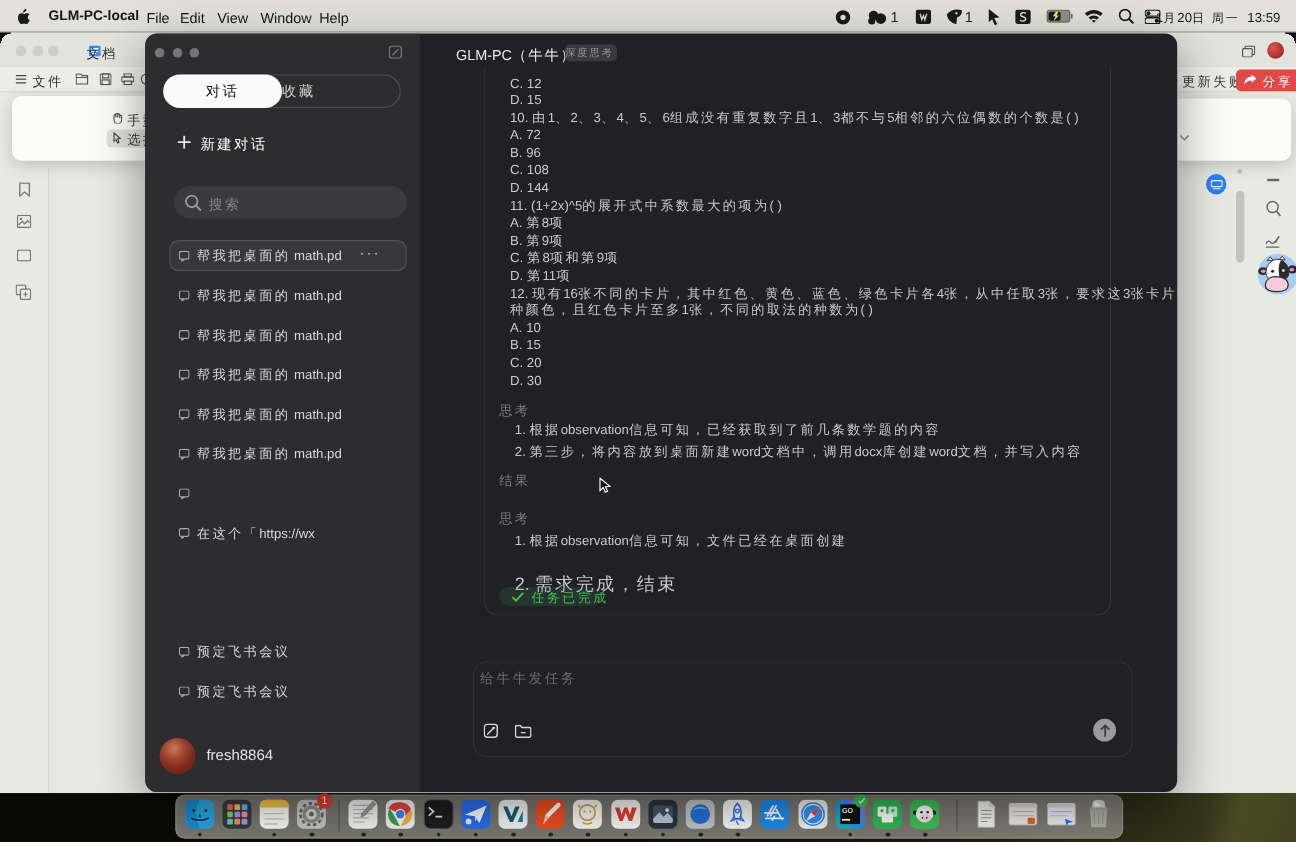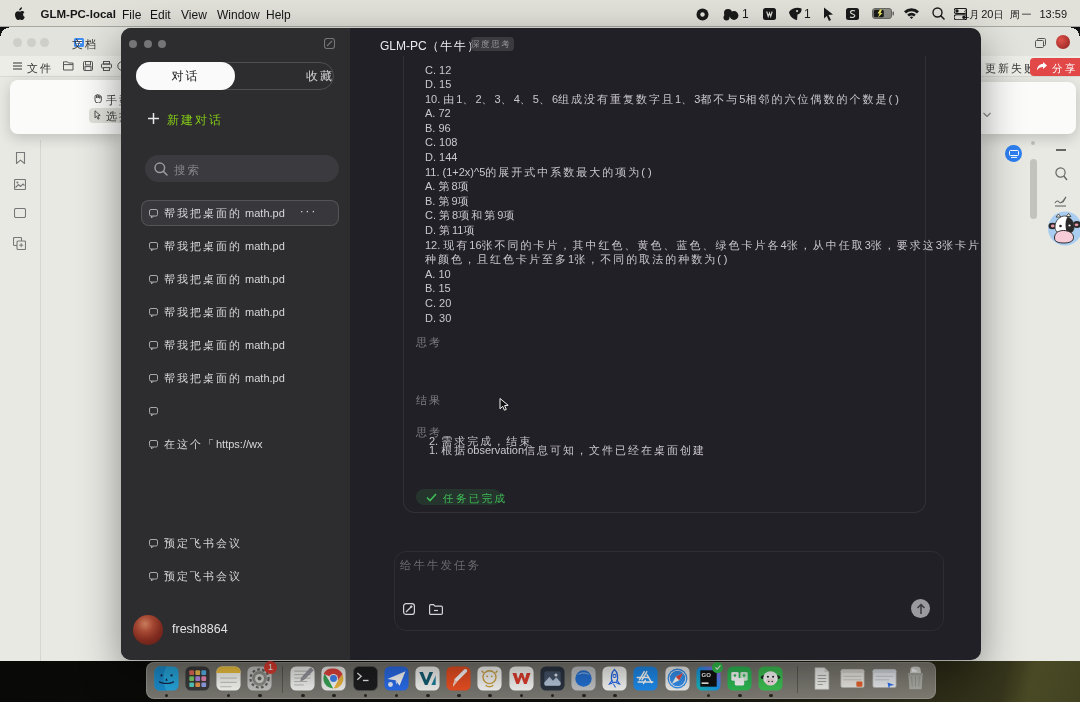--- a/index.html
+++ b/index.html
@@ -400,28 +400,28 @@
 <div class="ab" style="left:0;top:0;width:229px;height:632px;background:#2d2c2f"></div>
 <div class="ab" style="left:8px;top:11.5px;width:8px;height:8px;border-radius:50%;background:#757477"></div>
 <div class="ab" style="left:22.5px;top:11.5px;width:8px;height:8px;border-radius:50%;background:#757477"></div>
 <div class="ab" style="left:36.80000000000001px;top:11.5px;width:8px;height:8px;border-radius:50%;background:#757477"></div>
 <svg class="ab" style="left:203px;top:10px" width="11" height="11" viewBox="0 0 11 11">
       <rect x="0.5" y="0.5" width="10" height="10" rx="2.5" fill="none" stroke="#767579" stroke-width="1.1"></rect>
       <line x1="3" y1="8" x2="8" y2="3" stroke="#767579" stroke-width="1.1"></line>
     </svg>
 <div class="ab" style="left:15px;top:34px;width:198px;height:28px;border:1px solid rgba(255,255,255,0.16);border-radius:14.5px"></div>
 <div class="ab" style="left:15px;top:34px;width:99px;height:28px;background:#fafafa;border-radius:14.5px;color:#111;font-size:12px;text-align:center;line-height:28px"><span class="c3">对话</span></div>
-<div class="ab" style="left:114px;top:34px;width:99px;height:28px;color:#d2d2d2;font-size:12px;text-align:right;line-height:28px"><span class="c3">收藏</span></div>
+<div class="ab" style="left:114px;top:34px;width:99px;height:28px;color:#d2d2d2;font-size:12px;text-align:left;line-height:28px"><span class="c3">收藏</span></div>
 <svg class="ab" style="left:27px;top:85px" width="11" height="11" viewBox="0 0 11 11">
       <g stroke="#e8e8e8" stroke-width="1.5">
         <line x1="5.5" y1="0" x2="5.5" y2="11"></line>
         <line x1="0" y1="5.5" x2="11" y2="5.5"></line>
       </g>
     </svg>
-<div class="ab c3" style="left:46px;top:84px;font-size:12px;color:#84cc16">新建对话</div>
+<div class="ab c3" style="left:46px;top:84px;font-size:12px;color:#ffffff">新建对话</div>
 <div class="ab" style="left:24px;top:127px;width:194px;height:27px;background:#3b3a3e;border-radius:13.5px"></div>
 <svg class="ab" style="left:33px;top:133.5px" width="14" height="14" viewBox="0 0 14 14">
       <circle cx="5.8" cy="5.8" r="4.8" fill="none" stroke="#9a9a9d" stroke-width="1.5"></circle>
       <line x1="9.4" y1="9.4" x2="13" y2="13" stroke="#9a9a9d" stroke-width="1.5" stroke-linecap="round"></line>
     </svg>
 <div class="ab c3" style="left:53px;top:134.5px;font-size:11.5px;color:#87868a">搜索</div>
 <div class="ab" style="left:20px;top:172px;width:198px;height:26px;border-radius:8px;background:#38373b;box-shadow:inset 0 0 0 1px rgba(255,255,255,0.14);">
       <svg width="9" height="9" viewBox="0 0 9 9" style="position:absolute;left:8px;top:8.5px">
         <rect x="0.5" y="0.5" width="8" height="6.5" rx="1.5" fill="none" stroke="#a8a7ab" stroke-width="1"></rect>
         <path d="M2.5 7 L2.5 9 L4.5 7" fill="none" stroke="#a8a7ab" stroke-width="1"></path>
@@ -492,24 +492,26 @@
       </svg>
       <div style="position:absolute;left:23px;top:6px;font-size:11px;color:#d8d7da;white-space:nowrap"><span class="c3">预定飞书会议</span></div>
     </div>
 <div class="ab" style="left:12px;top:587px;width:30px;height:30px;border-radius:50%;background:radial-gradient(circle at 40% 30%,#c87c5c 0%,#a34632 30%,#7e2a1e 60%,#5e1a14 100%)"></div>
 <div class="ab" style="left:51px;top:594px;font-size:12.5px;color:#e2e1e4">fresh8864</div>
 <div class="ab" style="left:259px;top:9.5px;font-size:12px;color:#eceaee">GLM-PC<span style="letter-spacing:1.5px">（牛牛）</span></div>
 <div class="ab" style="left:350px;top:9px;width:43px;height:14px;background:#3b3a3f;border-radius:4px;color:#97969a;font-size:8.5px;text-align:left;line-height:14px"><span style="letter-spacing:1.6px">深度思考</span></div>
 <div class="ab" style="left:282px;top:28px;width:523px;height:457px;border:1px solid rgba(255,255,255,0.08);border-top:none;border-radius:0 0 12px 12px"></div>
 <div class="ab" style="left:304px;top:34.5px;width:500px;font-size:11px;line-height:14.6px;color:#c9c8cc;white-space:nowrap">C. 12<br>D. 15<br>10. <span class="c3">由</span>1<span class="c3">、</span>2<span class="c3">、</span>3<span class="c3">、</span>4<span class="c3">、</span>5<span class="c3">、</span>6<span class="c3">组成没有重复数字且</span>1<span class="c3">、</span>3<span class="c3">都不与</span>5<span class="c3">相邻的六位偶数的个数是</span>( )<br>A. 72<br>B. 96<br>C. 108<br>D. 144<br>11. (1+2x)^5<span class="c3">的展开式中系数最大的项为</span>( )<br>A. <span class="c3">第</span>8<span class="c3">项</span><br>B. <span class="c3">第</span>9<span class="c3">项</span><br>C. <span class="c3">第</span>8<span class="c3">项和第</span>9<span class="c3">项</span><br>D. <span class="c3">第</span>11<span class="c3">项</span><br>12. <span class="c3">现有</span>16<span class="c3">张不同的卡片，其中红色、黄色、蓝色、绿色卡片各</span>4<span class="c3">张，从中任取</span>3<span class="c3">张，要求这</span>3<span class="c3">张卡片不能是同一</span><br><span class="c3">种颜色，且红色卡片至多</span>1<span class="c3">张，不同的取法的种数为</span>( )<br>A. 10<br>B. 15<br>C. 20<br>D. 30</div>
 <div class="ab" style="left:295px;top:307px;font-size:11px;color:#7d7c80;white-space:nowrap"><span class="c3">思考</span></div>
+<div class="ab" style="left:308px;top:323px;font-size:11px;color:#c9c8cc;white-space:nowrap">1. <span class="c3">根据</span>observation<span class="c3">信息可知，已经获取到了前几条数学题的内容</span></div>
+<div class="ab" style="left:308px;top:340.5px;font-size:11px;color:#c9c8cc;white-space:nowrap">2. <span class="c3">第三步，将内容放到桌面新建</span>word<span class="c3">文档中，调用</span>docx<span class="c3">库创建</span>word<span class="c3">文档，并写入内容</span></div>
 <div class="ab" style="left:295px;top:365px;font-size:11px;color:#7d7c80;white-space:nowrap"><span class="c3">结果</span></div>
 <div class="ab" style="left:295px;top:396.5px;font-size:11px;color:#7d7c80;white-space:nowrap"><span class="c3">思考</span></div>
 <div class="ab" style="left:308px;top:414.5px;font-size:11px;color:#c9c8cc;white-space:nowrap">1. <span class="c3">根据</span>observation<span class="c3">信息可知，文件已经在桌面创建</span></div>
-<div class="ab" style="left:308px;top:406px;font-size:11px;color:#c9c8cc;white-space:nowrap">2. <span class="c3">需求完成，结束</span></div>
+<div class="ab" style="left:308px;top:450px;font-size:15px;color:#c9c8cc;white-space:nowrap">2. <span class="c3">需求完成，结束</span></div>
 <div class="ab" style="left:295px;top:461px;width:85px;height:16px;background:rgba(62,160,90,0.16);border-radius:8px"></div>
 <svg class="ab" style="left:305px;top:464.5px" width="11" height="9" viewBox="0 0 11 9">
       <path d="M1 4.5 L4 7.5 L10 1" fill="none" stroke="#3fbf57" stroke-width="1.6"></path>
     </svg>
 <div class="ab" style="left:322px;top:464px;font-size:10.5px;color:#3fbf57"><span class="c25">任务已完成</span></div>
 <div class="ab" style="left:273px;top:523px;width:550px;height:80px;border:1px solid rgba(255,255,255,0.06);border-radius:12px"></div>
 <div class="ab" style="left:279px;top:530px;font-size:11.5px;color:#6b6a6e"><span class="c3">给牛牛发任务</span></div>
 <svg class="ab" style="left:282px;top:575px" width="12" height="12" viewBox="0 0 12 12">
       <rect x="0.6" y="0.6" width="10.8" height="10.8" rx="2.5" fill="none" stroke="#d5d4d8" stroke-width="1.2"></rect>
       <line x1="3" y1="9" x2="9" y2="3" stroke="#d5d4d8" stroke-width="1.2"></line>

